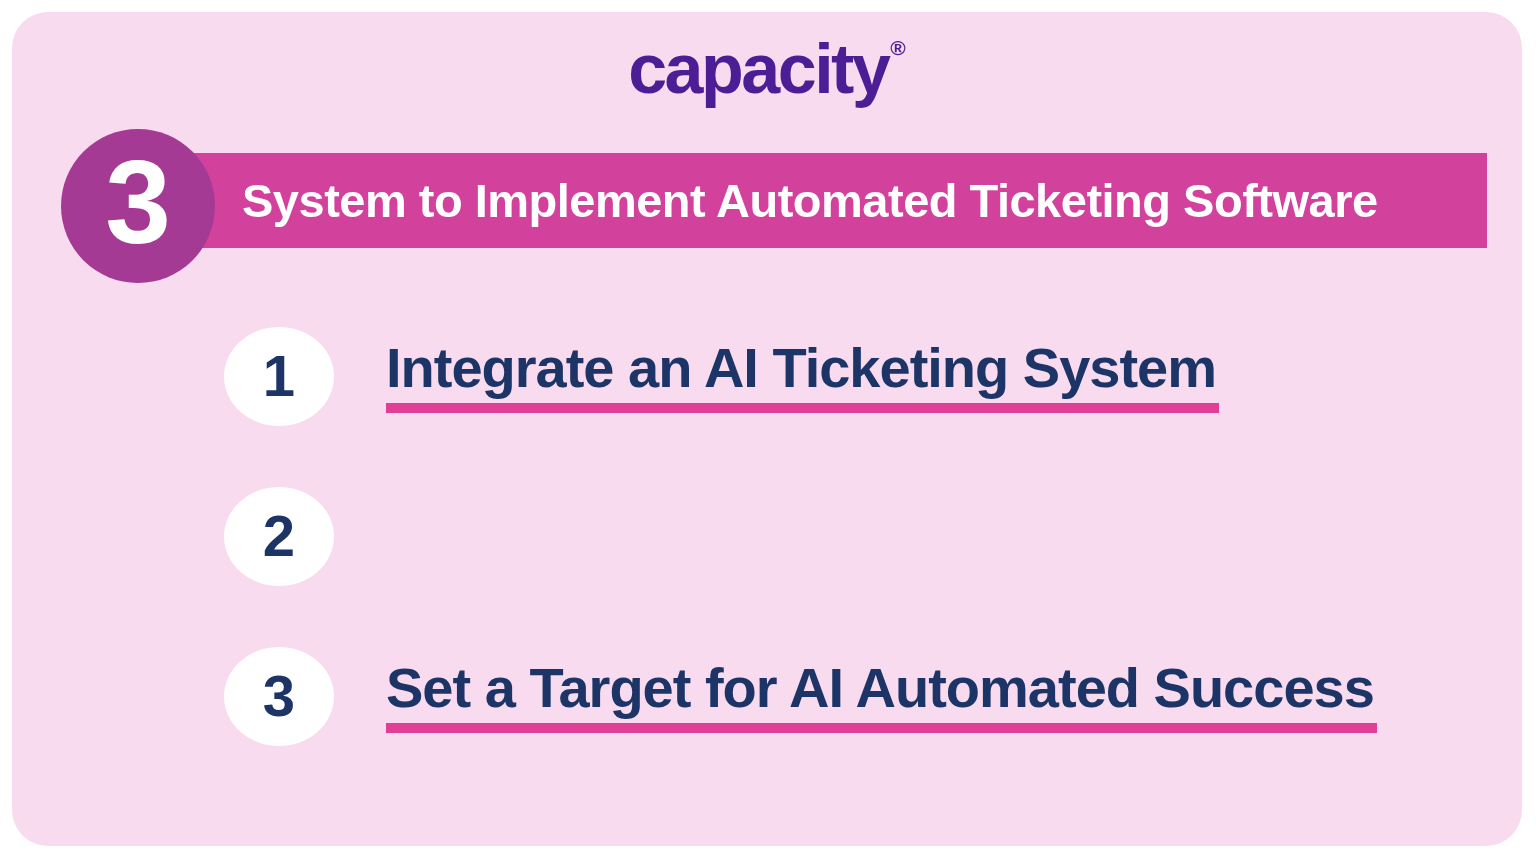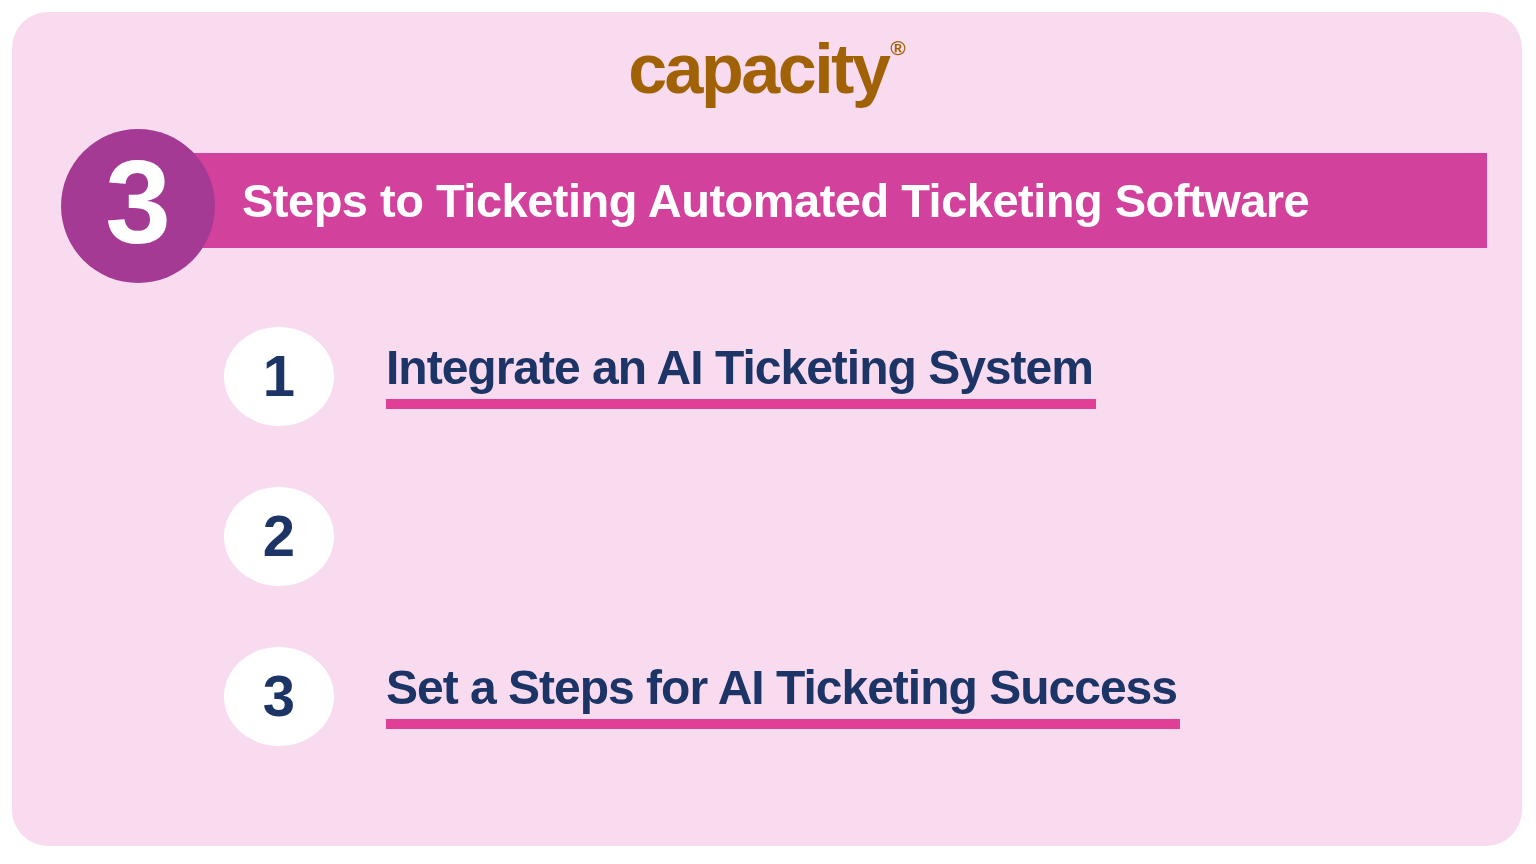--- a/index.html
+++ b/index.html
@@ -26,21 +26,21 @@
     background: #f8dbee;
     border-radius: 36px;
   }
   
   .logo {
     position: absolute;
     top: 22px;
     left: 0;
     width: 100%;
     text-align: center;
-    color: #a16207;
+    color: #4c1d95;
     font-size: 70px;
     font-weight: 800;
     letter-spacing: -2.5px;
     line-height: 1;
     white-space: nowrap;
   }
   .logo .reg {
     display: inline-block;
     font-size: 21px;
     font-weight: 700;
@@ -112,21 +112,21 @@
     justify-content: center;
   }
   .step-circle span {
     color: #1d3467;
     font-size: 58px;
     font-weight: 700;
     line-height: 1;
   }
   .step-title {
     color: #1d3467;
-    font-size: 48px;
+    font-size: 56px;
     font-weight: 700;
     letter-spacing: -1px;
     line-height: 1.05;
     white-space: nowrap;
     display: inline-block;
     border-bottom: 10px solid #e13e95;
     padding-bottom: 6px;
     padding-right: 3px;
   }
 </style>
@@ -134,21 +134,21 @@
 <body>
 
 <div class="canvas">
   <div class="card">
 
     <div class="logo">
       <span>capacity</span><span class="reg">®</span>
     </div>
 
     <div class="banner">
-      <span class="banner-text">Steps to Ticketing Automated Ticketing Software</span>
+      <span class="banner-text">System to Implement Automated Ticketing Software</span>
     </div>
 
     <div class="big-circle">
       <span>3</span>
     </div>
 
     <div class="step row-0">
       <div class="step-circle">
         <span>1</span>
       </div>
@@ -158,17 +158,17 @@
     <div class="step row-1">
       <div class="step-circle">
         <span>2</span>
       </div>
     </div>
 
     <div class="step row-2">
       <div class="step-circle">
         <span>3</span>
       </div>
-      <span class="step-title">Set a Steps for AI Ticketing Success</span>
+      <span class="step-title">Set a Target for AI Automated Success</span>
     </div>
 
   </div>
 </div>
 
 </body></html>

